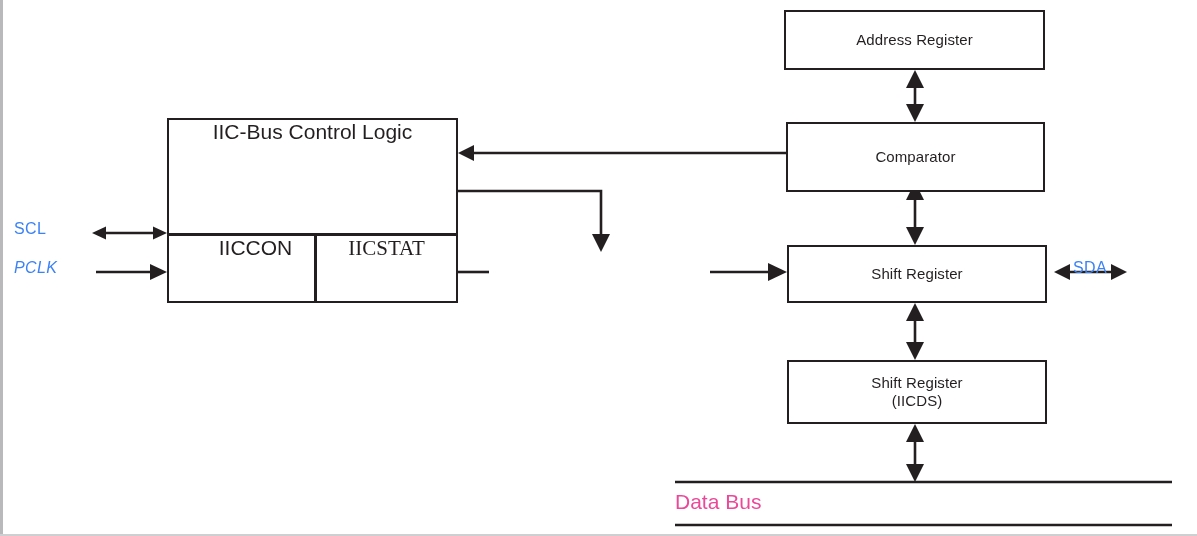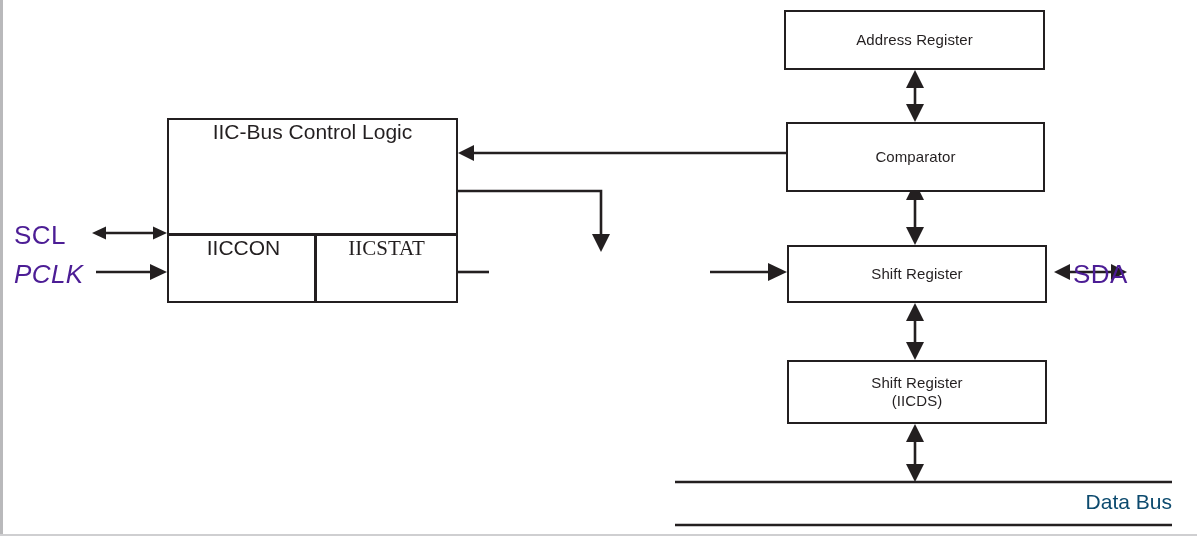--- a/index.html
+++ b/index.html
@@ -54,31 +54,31 @@
     position: absolute;
     box-sizing: border-box;
     display: flex;
     align-items: flex-start;
     justify-content: center;
     color: #231f20;
     font-size: 21px;
   }
   .port-label {
     position: absolute;
-    color: #4c1d95;
-    font-size: 26px;
+    color: #3b82f6;
+    font-size: 16px;
     letter-spacing: 0.4px;
     white-space: nowrap;
   }
   .busline-label {
     position: absolute;
-    color: #0c4a6e;
+    color: #ec4899;
     font-size: 21px;
     white-space: nowrap;
-    text-align: right;
+    text-align: left;
   }
   .divider-h, .divider-v {
     position: absolute;
     background: #231f20;
   }
 </style>
 </head>
 <body>
 
 <div id="diagram-root">
@@ -172,21 +172,21 @@
     </g>
   </svg>
 
   <div class="node" style="left:167px; top:118px; width:291px; height:185px; align-items:flex-start; justify-content:flex-start;">
   </div>
   <div class="subcell" style="left:169px; top:120px; width:287px; height:113px;">
     <span>IIC-Bus Control Logic</span>
   </div>
   <div class="divider-h" style="left:167px; top:233px; width:291px; height:2.6px;"></div>
   <div class="divider-v" style="left:314px; top:234px; width:2.6px; height:69px;"></div>
-  <div class="subcell" style="left:157px; top:236px; width:173px; height:66px;">
+  <div class="subcell" style="left:169px; top:236px; width:173px; height:66px;">
     <span>IICCON</span>
   </div>
   <div class="subcell" style="left:317px; top:236px; width:139px; height:77px;font-family:Liberation Serif, serif;">
     <span>IICSTAT</span>
   </div>
 
 
   <div class="node" style="left:784px; top:10px; width:261px; height:60px;">
     <span>Address Register</span>
   </div>

